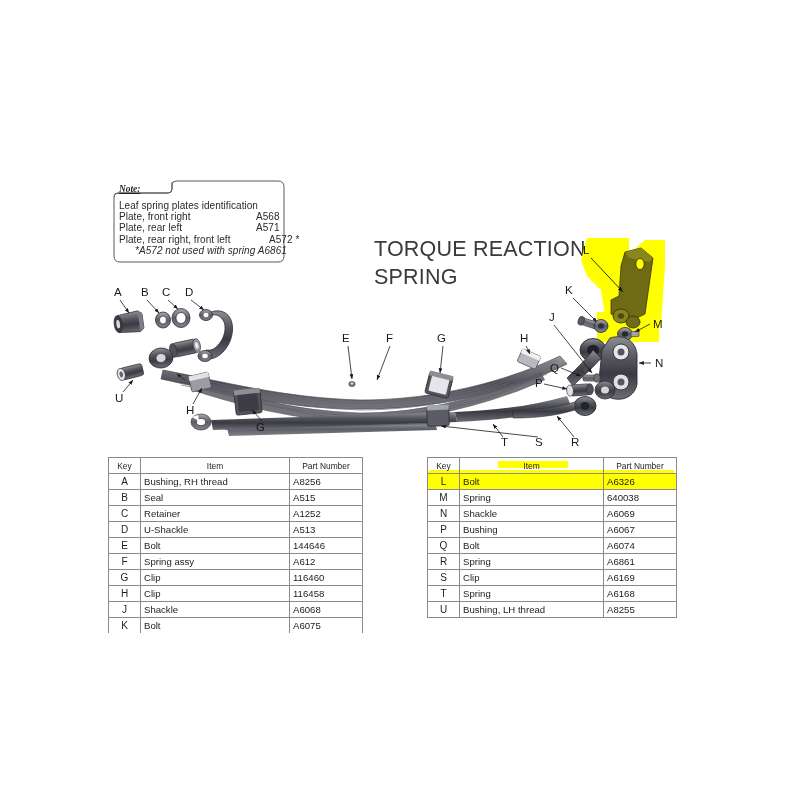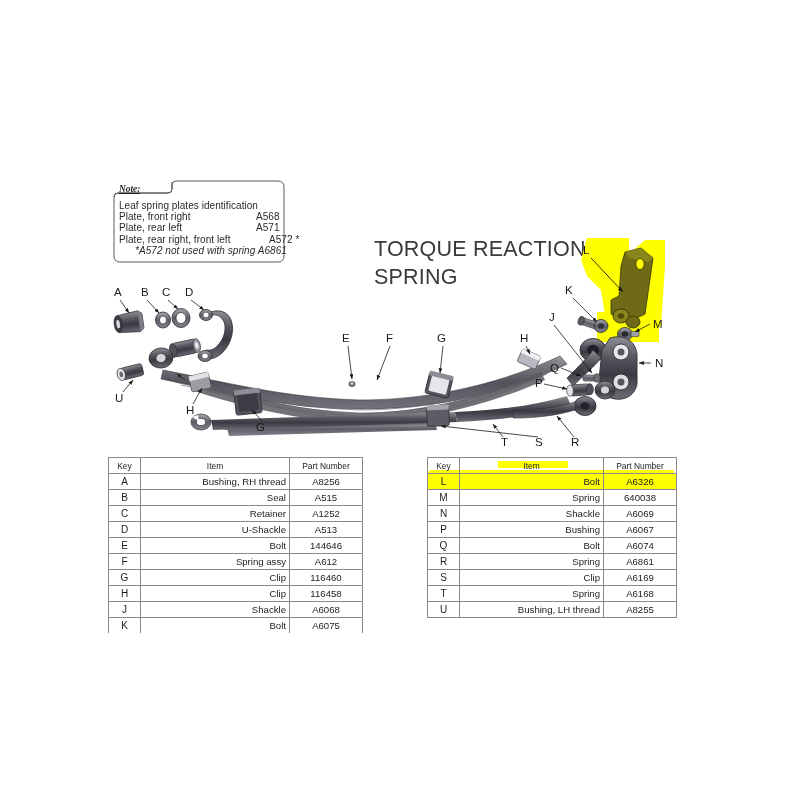--- a/index.html
+++ b/index.html
@@ -122,22 +122,22 @@
   }
   .parts-table th {
     font-size: 8.4px;
     text-align: center;
     color: #1c1c1c;
   }
   .parts-table td.key-cell {
     text-align: center;
     font-size: 10px;
   }
-  .parts-table td.item-cell { text-align: right; }
-  .parts-table td.pn-cell { text-align: center; }
+  .parts-table td.item-cell { text-align: left; }
+  .parts-table td.pn-cell { text-align: left; }
 
   #table-left {
     left: 108px;
     top: 457px;
     width: 255px;
   }
   #table-right {
     left: 427px;
     top: 457px;
     width: 250px;

